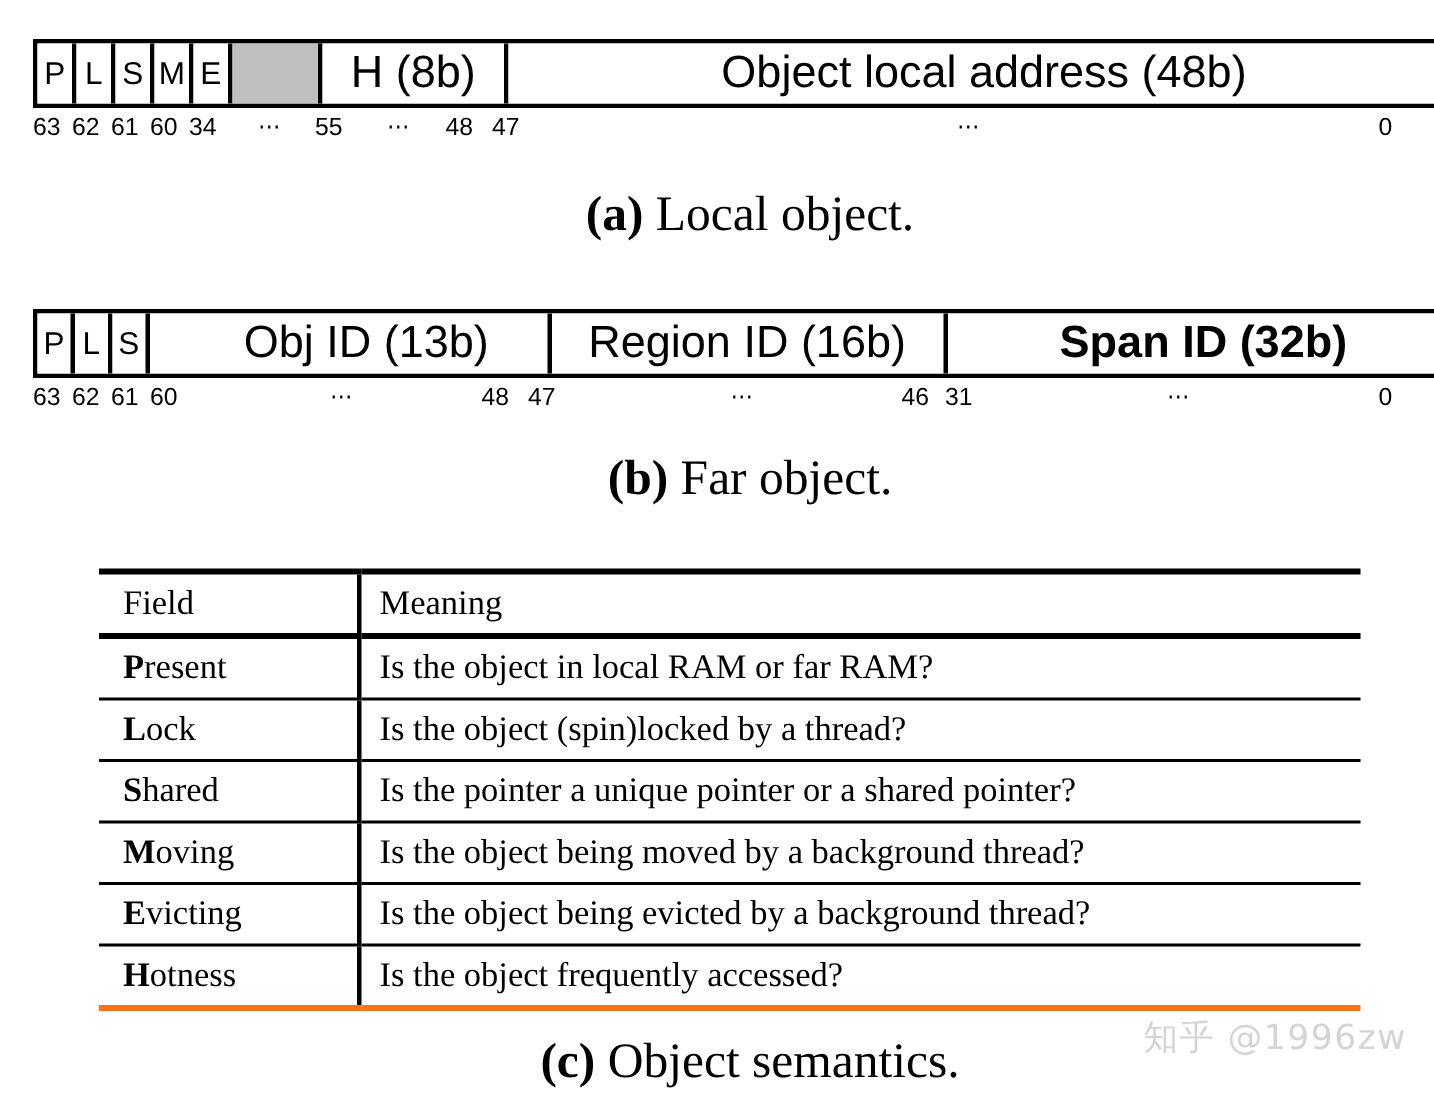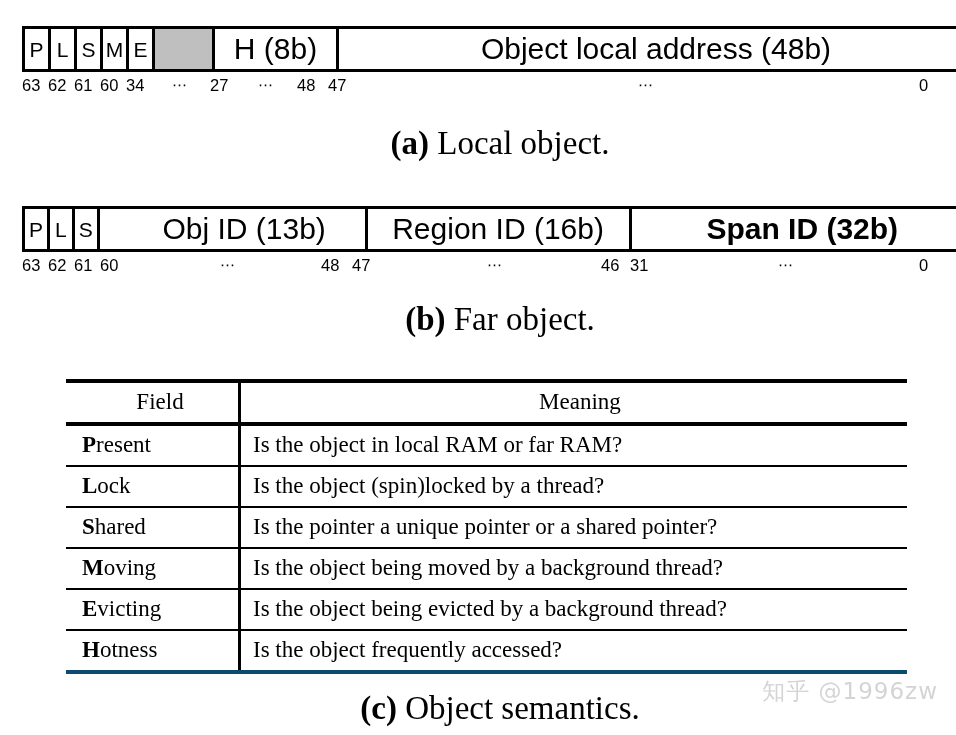--- a/index.html
+++ b/index.html
@@ -99,27 +99,26 @@
   }
   .semtable td.fieldcol {
     width: 156px;
     border-right: 3px solid #000;
     padding-left: 16px;
   }
   .semtable td.fieldcol b { font-weight: bold; }
   .semtable tr.headrow td {
     border-top: 4px solid #000;
     border-bottom: 4px solid #000;
-    text-align: center;
   }
   .semtable tr.datarow td {
     border-bottom: 2px solid #000;
   }
   .semtable tr.lastrow td {
-    border-bottom: 4px solid #0c4a6e;
+    border-bottom: 4px solid #f97316;
   }
 
   
   .watermark {
     position: absolute;
     right: 18px;
     bottom: 28px;
     font-family: "DejaVu Sans", sans-serif;
     font-size: 23px;
     color: #d4d4d4;
@@ -142,21 +141,21 @@
       <div class="cell" style="width: 124px;">H (8b)</div>
       <div class="cell" style="width: 618px;">Object local address (48b)</div>
     </div>
   <div class="bits">
       <span style="left: 0px;">63</span>
       <span style="left: 26px;">62</span>
       <span style="left: 52px;">61</span>
       <span style="left: 78px;">60</span>
       <span style="left: 104px;">34</span>
       <span class="dots" style="left: 150px;">⋯</span>
-      <span style="left: 188px;">27</span>
+      <span style="left: 188px;">55</span>
       <span class="dots" style="left: 236px;">⋯</span>
       <span style="left: 275px;">48</span>
       <span style="left: 306px;">47</span>
       <span class="dots" style="left: 616px;">⋯</span>
       <span style="left: 897px;">0</span>
     </div>
 </div>
 <div class="caption" style="top:127px;">
   <b>(a)</b>
   <span>Local object.</span>

